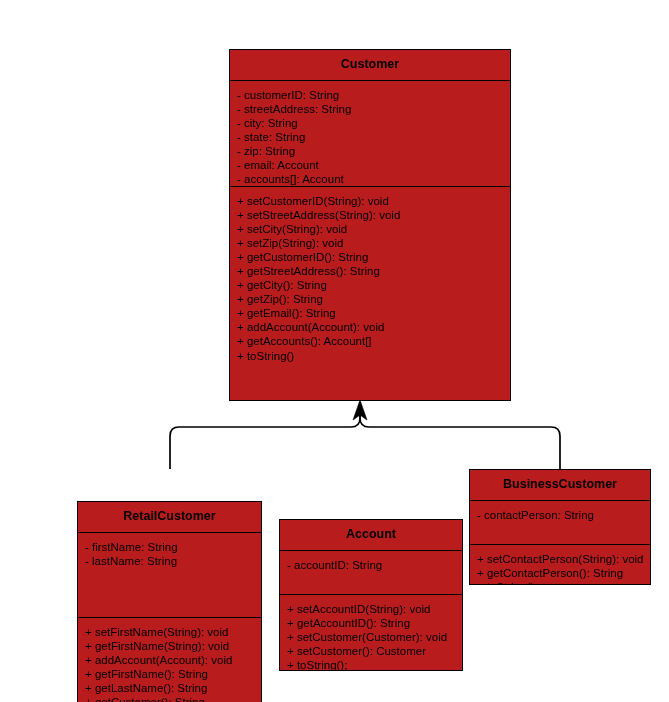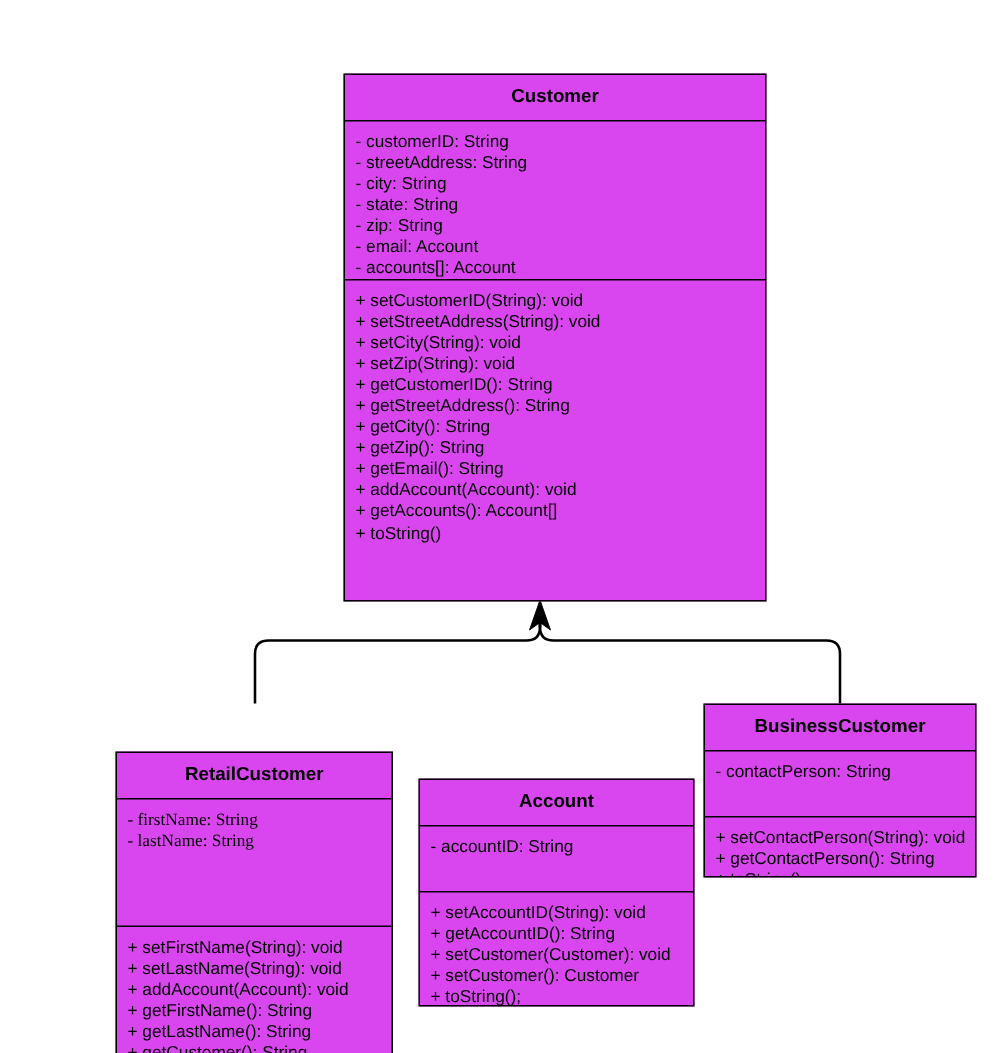--- a/index.html
+++ b/index.html
@@ -26,21 +26,21 @@
     position: absolute;
     left: 0; top: 0;
     width: 669px;
     height: 702px;
     pointer-events: none;
   }
   .uml-class {
     position: absolute;
     box-sizing: border-box;
     border: 1.6px solid #000000;
-    background: #d946ef;
+    background: #b91c1c;
     overflow: hidden;
   }
   .uml-title {
     text-align: center;
     font-weight: bold;
     font-size: 12.5px;
     line-height: 1;
     padding: 8px 4px 9px 4px;
     border-bottom: 1.6px solid #000000;
     white-space: nowrap;
@@ -64,21 +64,21 @@
   #box-customer {
     left: 229px; top: 49px;
     width: 282px; height: 352px;
   }
   #box-customer .attrs { height: 106px; }
 
   #box-retailcustomer {
     left: 77px; top: 469px;
     width: 185px; height: 219px; margin-top: 32px;
   }
-  #box-retailcustomer .attrs { height: 85px; font-family: Liberation Serif, serif; }
+  #box-retailcustomer .attrs { height: 85px; }
 
   #box-account {
     left: 279px; top: 519px;
     width: 184px; height: 152px;
   }
   #box-account .attrs { height: 44px; }
 
   #box-businesscustomer {
     left: 469px; top: 469px;
     width: 182px; height: 116px;
@@ -131,21 +131,21 @@
   </div>
 
   <div class="uml-class" id="box-retailcustomer">
     <div class="uml-title">RetailCustomer</div>
     <div class="uml-section attrs">
       <div class="uml-row">- firstName: String</div>
       <div class="uml-row">- lastName: String</div>
     </div>
     <div class="uml-section methods">
       <div class="uml-row">+ setFirstName(String): void</div>
-      <div class="uml-row">+ setLastName(String): void</div>
+      <div class="uml-row">+ getFirstName(String): void</div>
       <div class="uml-row">+ addAccount(Account): void</div>
       <div class="uml-row">+ getFirstName(): String</div>
       <div class="uml-row">+ getLastName(): String</div>
       <div class="uml-row">+ getCustomer(): String</div>
       <div class="uml-row">+ toString();</div>
     </div>
   </div>
 
   <div class="uml-class" id="box-account">
     <div class="uml-title">Account</div>

